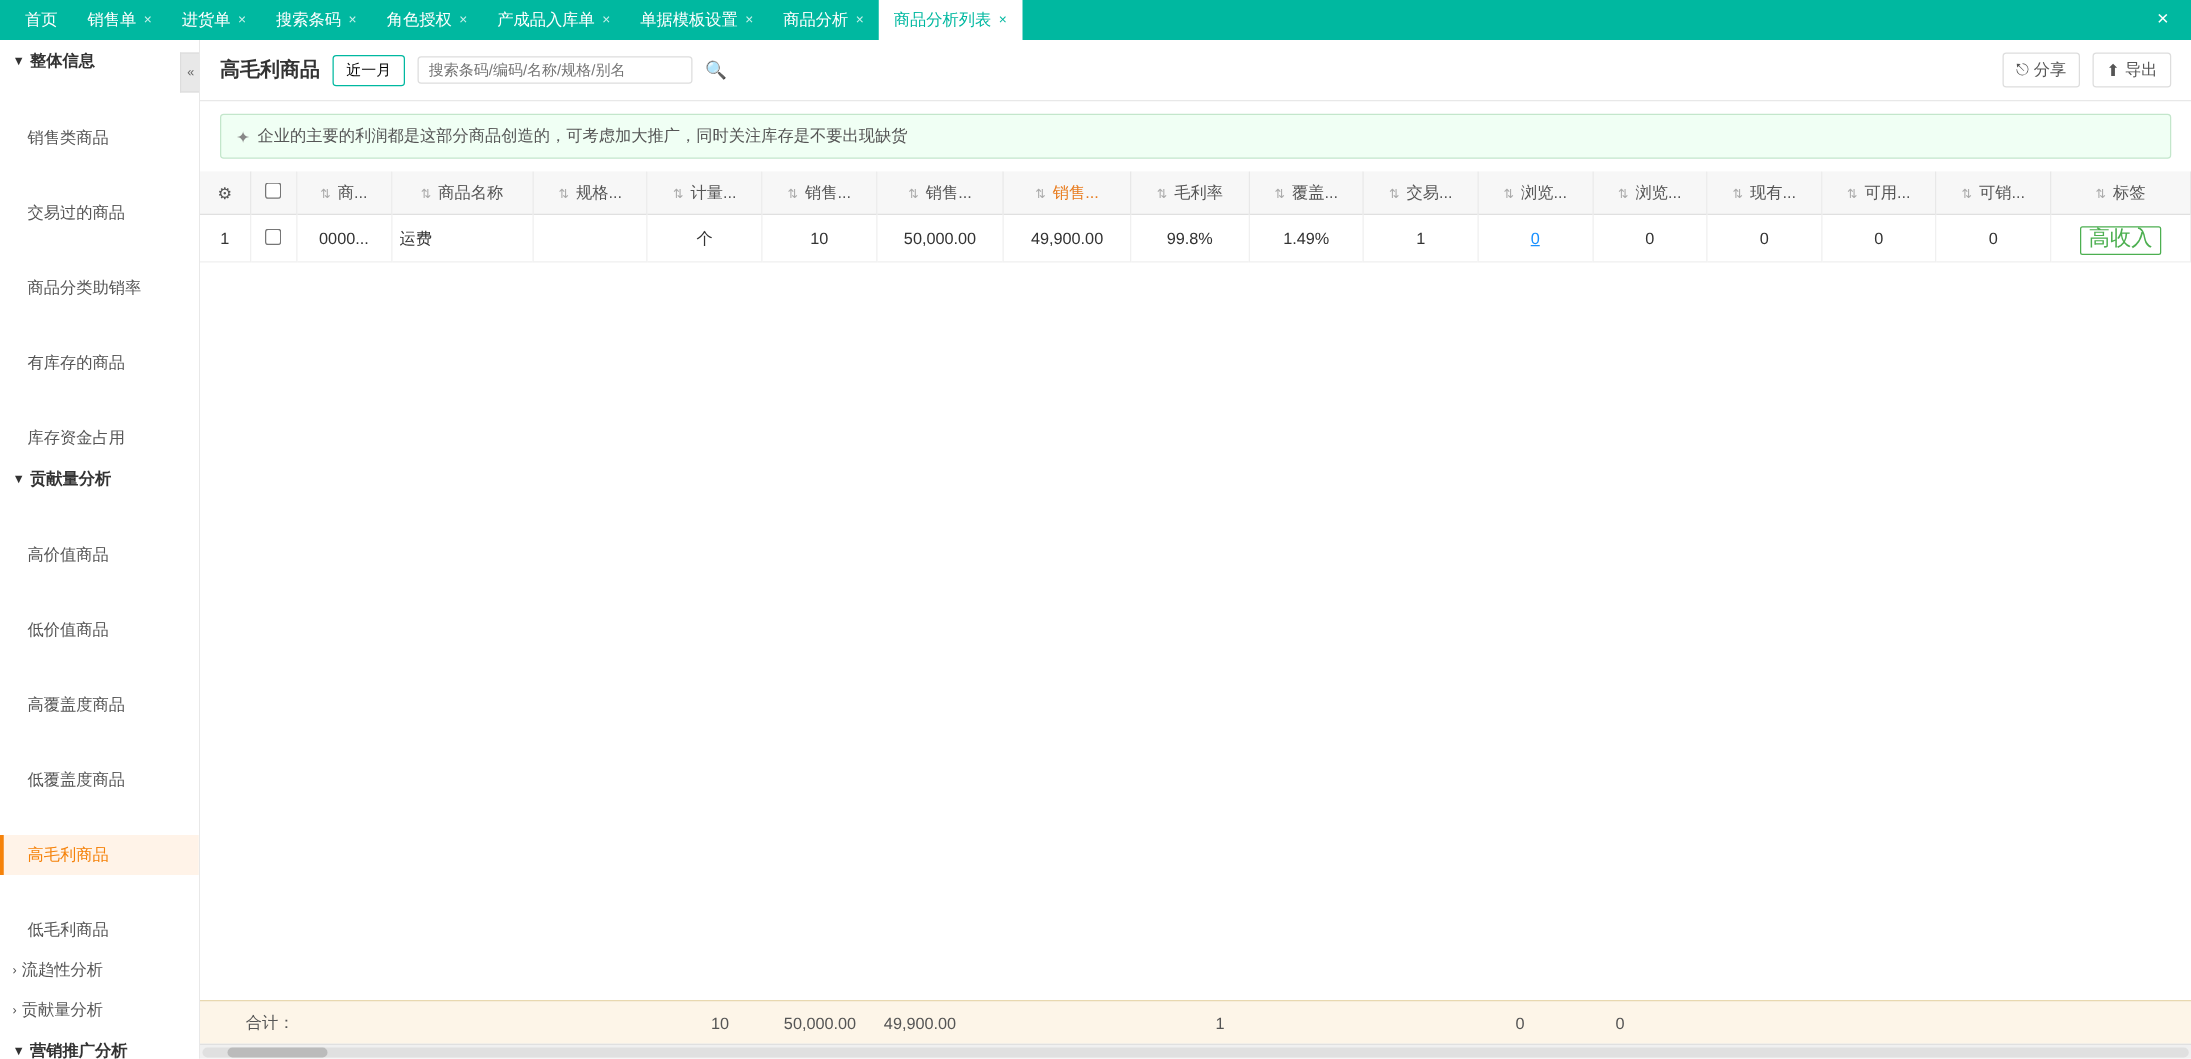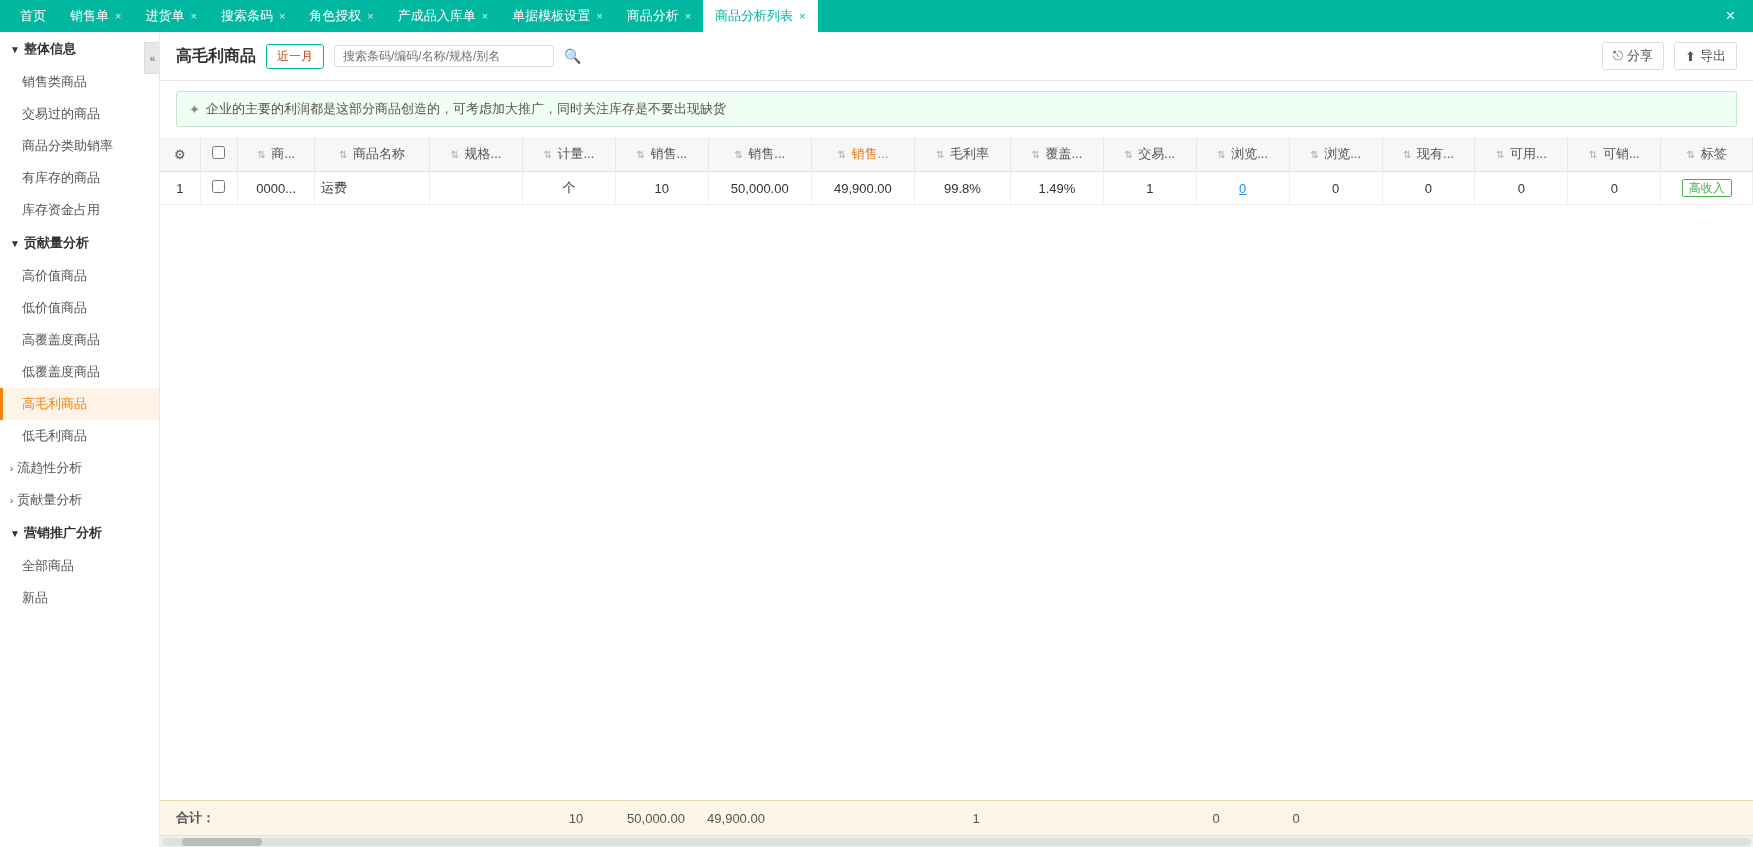--- a/index.html
+++ b/index.html
@@ -82,20 +82,21 @@
       font-weight: bold;
       font-size: 12px;
       cursor: pointer;
     }
     .sidebar-group-header .arrow { margin-right: 4px; font-size: 10px; }
     .sidebar-item {
       padding: 7px 10px 7px 22px;
       color: #555;
       cursor: pointer;
       font-size: 12px;
+      margin-top: 28px;
     }
     .sidebar-item.active {
       background: #fff3e8;
       color: #f5820a;
       border-left: 3px solid #f5820a;
       padding-left: 19px;
     }
     .sidebar-expand {
       padding: 7px 10px 7px 10px;
       color: #555;
@@ -125,21 +126,21 @@
       flex-shrink: 0;
     }
     .page-title {
       font-size: 16px;
       font-weight: bold;
       color: #333;
     }
     .filter-btn {
       background: #fff;
       border: 1px solid #00b8a0;
-      color: #c2410c;
+      color: #000000;
       padding: 3px 10px;
       border-radius: 3px;
       cursor: pointer;
       font-size: 12px;
     }
     .search-box {
       border: 1px solid #ddd;
       border-radius: 3px;
       padding: 3px 8px;
       width: 220px;
@@ -217,37 +218,38 @@
       border-right: 1px solid #f0f0f0;
       white-space: nowrap;
     }
     table tbody td.text-left { text-align: left; margin-left: 32px; }
     .tag-badge {
       background: #fff;
       border: 1px solid #4caf50;
       color: #4caf50;
       padding: 1px 6px;
       border-radius: 2px;
-      font-size: 12px;
+      font-size: 17px;
+      font-family: Liberation Mono, monospace;
     }
     .link-cell { color: #1890ff; text-decoration: underline; cursor: pointer; }
 
     
     .footer-total {
       background: #fdf5e8;
       border-top: 1px solid #e8d8b0;
       display: flex;
       align-items: center;
       padding: 8px 16px;
       font-size: 12px;
       color: #555;
       flex-shrink: 0;
       gap: 0;
     }
-    .footer-total .label { width: 80px; font-weight: bold; }
+    .footer-total .label { width: 80px; font-weight: normal; text-align: center; }
     .footer-val {
       min-width: 80px;
       text-align: center;
       padding: 0 10px;
     }
 
     
     .scrollbar-area {
       height: 12px;
       background: #f0f0f0;

